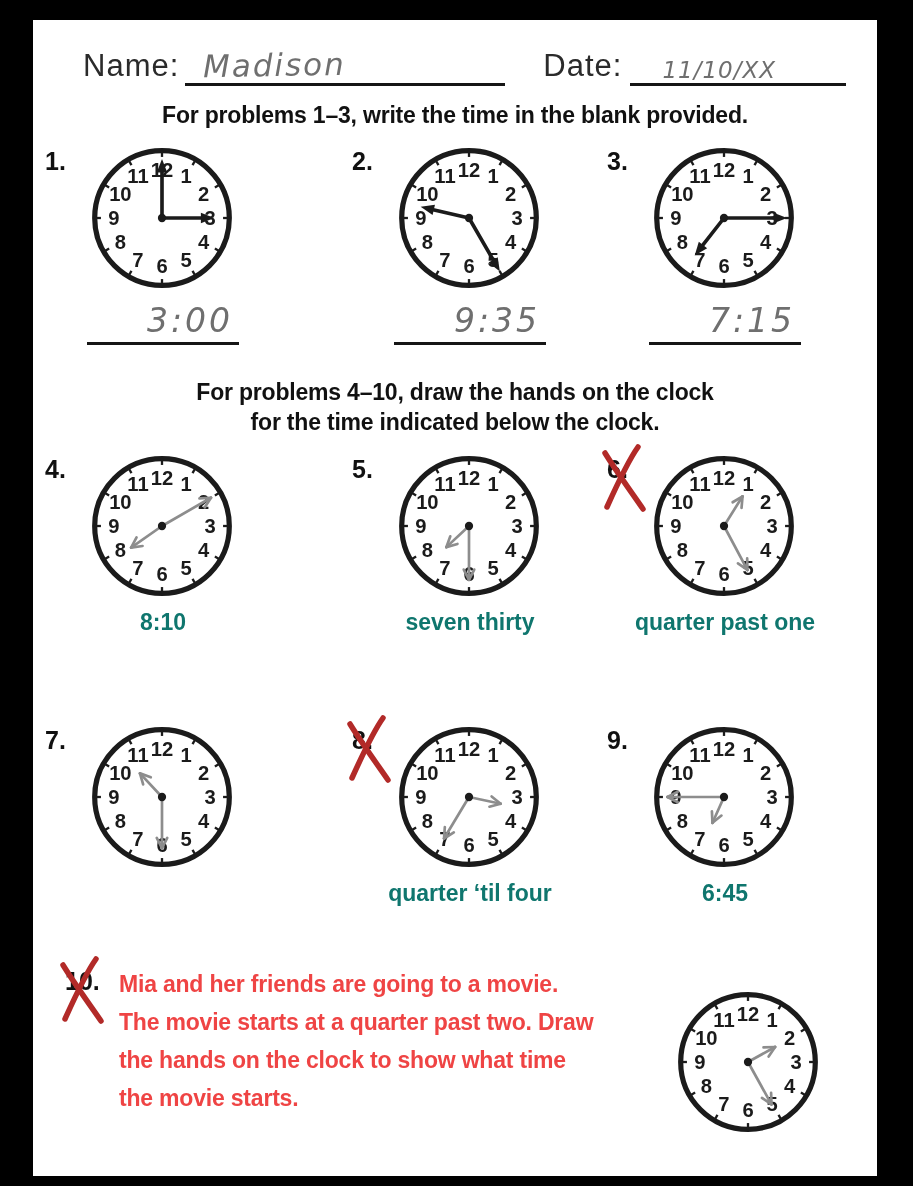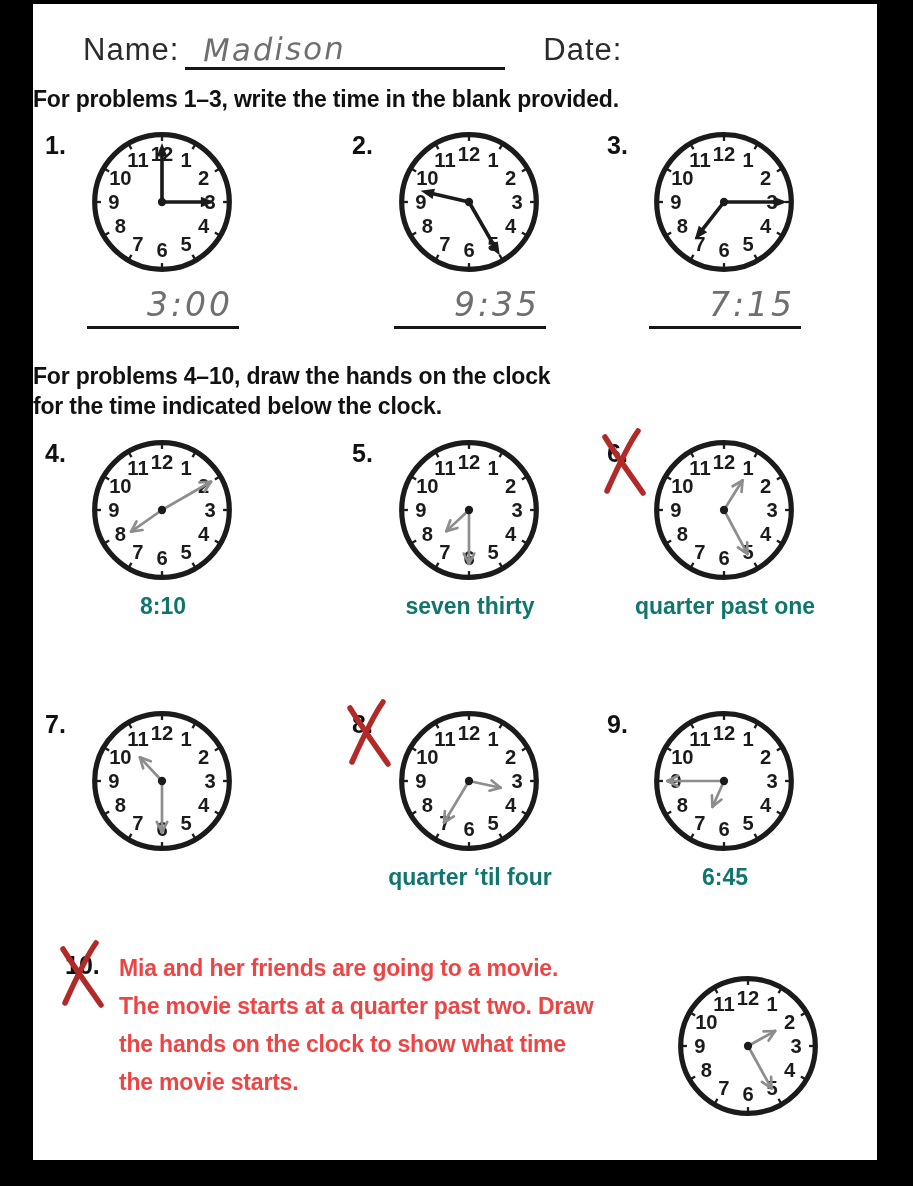--- a/index.html
+++ b/index.html
@@ -11,21 +11,21 @@
   html,body{margin:0;padding:0;}
   body{
     width:913px;height:1186px;
     background:#000;
     position:relative;
     font-family:"Liberation Sans", sans-serif;
     overflow:hidden;
   }
   .page{
     position:absolute;
-    left:33px; top:4px;
+    left:33px; top:20px;
     width:844px; height:1156px;
     background:#fff;
     overflow:hidden;
   }
   
   .header{
     margin:12px 0 0 50px;
     height:54px;
     display:flex;
     align-items:flex-end;
@@ -49,20 +49,21 @@
   .hand{
     font-family:"DejaVu Sans", sans-serif;
     font-style:italic;
     color:var(--hand);
     letter-spacing:2px;
   }
   .name-value{font-size:31px; display:inline-block; transform:rotate(-1deg);}
   .date-value{font-size:23px; display:inline-block; padding-left:14px; letter-spacing:1px;}
   
   .instr{
+    text-align:center;
     font-weight:700;
     font-size:23px;
     color:#111;
     letter-spacing:-0.2px;
   }
   .instr1{margin-top:16px;}
   .instr2{margin-top:32px; line-height:30px;}
   
   .row{
     display:grid;
@@ -144,20 +145,23 @@
 <body>
 
 <div class="page">
 
   <div class="header">
     <span class="hdr-label">Name:</span>
     <span class="blank-line name-line">
       <span class="hand name-value">Madison</span>
     </span>
     <span class="hdr-label date-label">Date:</span>
+    <span class="blank-line date-line">
+      <span class="hand date-value">11/10/XX</span>
+    </span>
   </div>
 
   <div class="instr instr1">For problems 1–3, write the time in the blank provided.</div>
 
   <div class="row">
     <div class="cell">
       <div class="top">
         <span class="pnum"><span>1.</span>
           
         </span>

